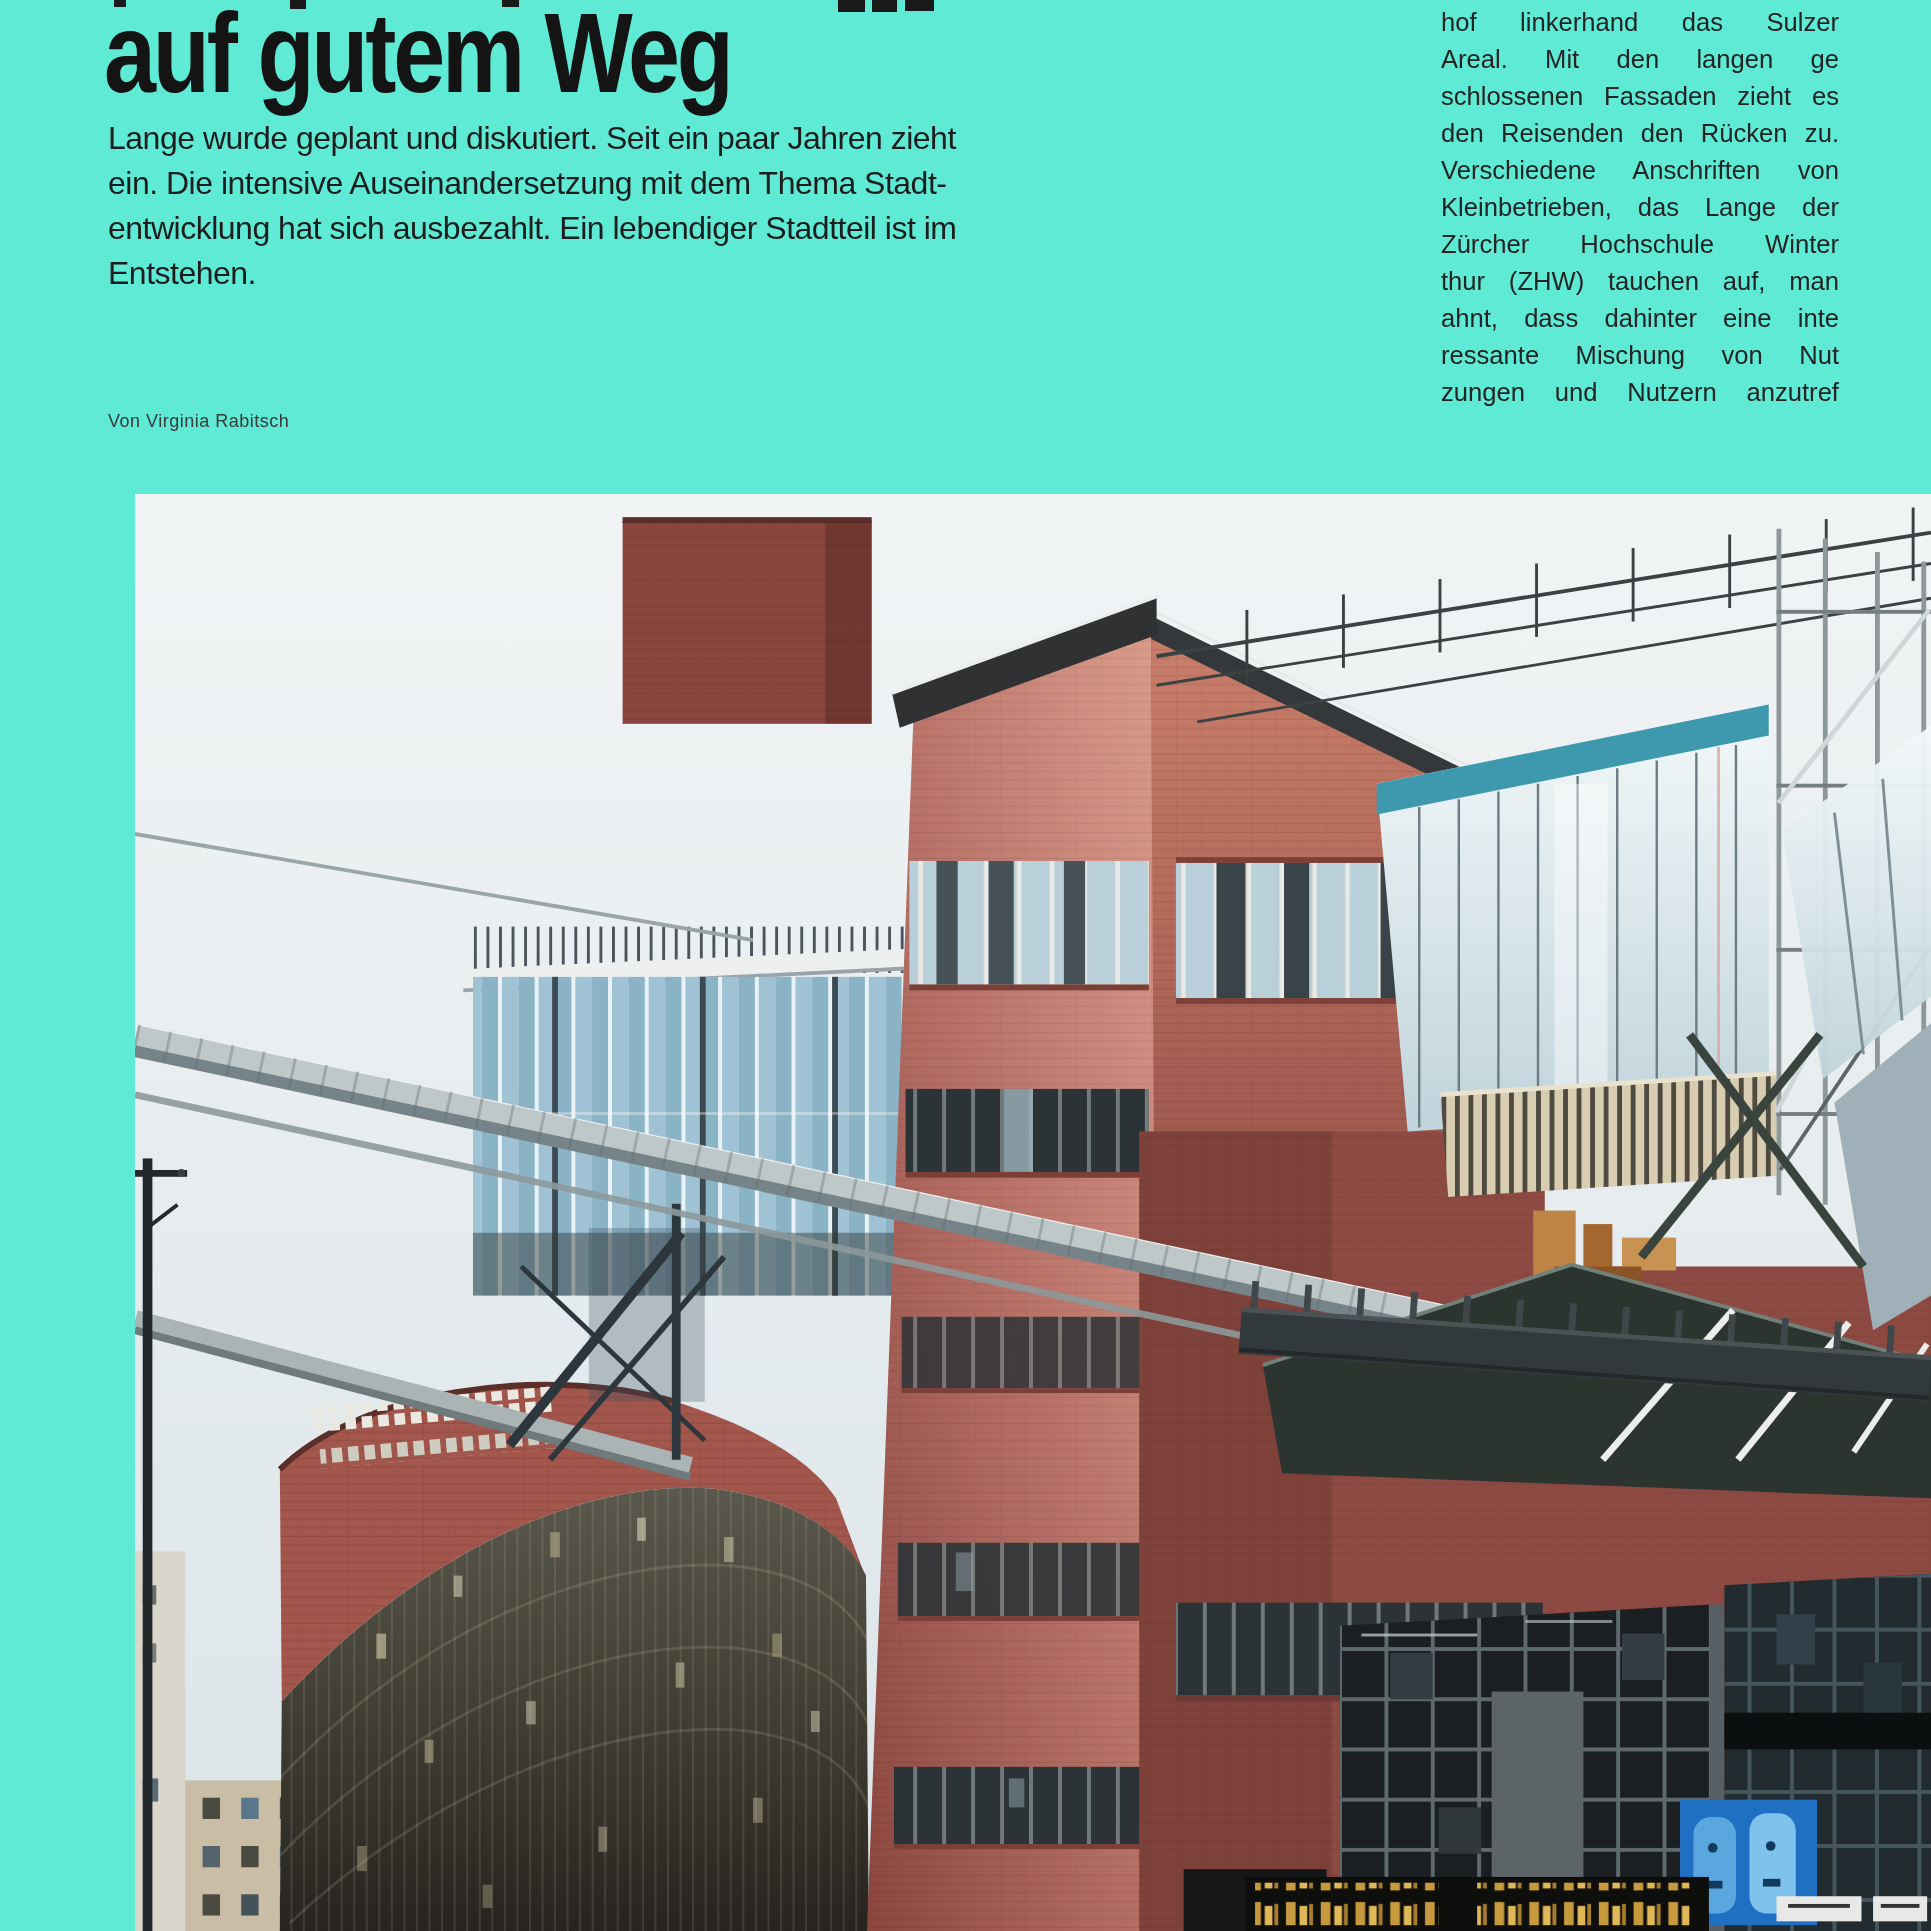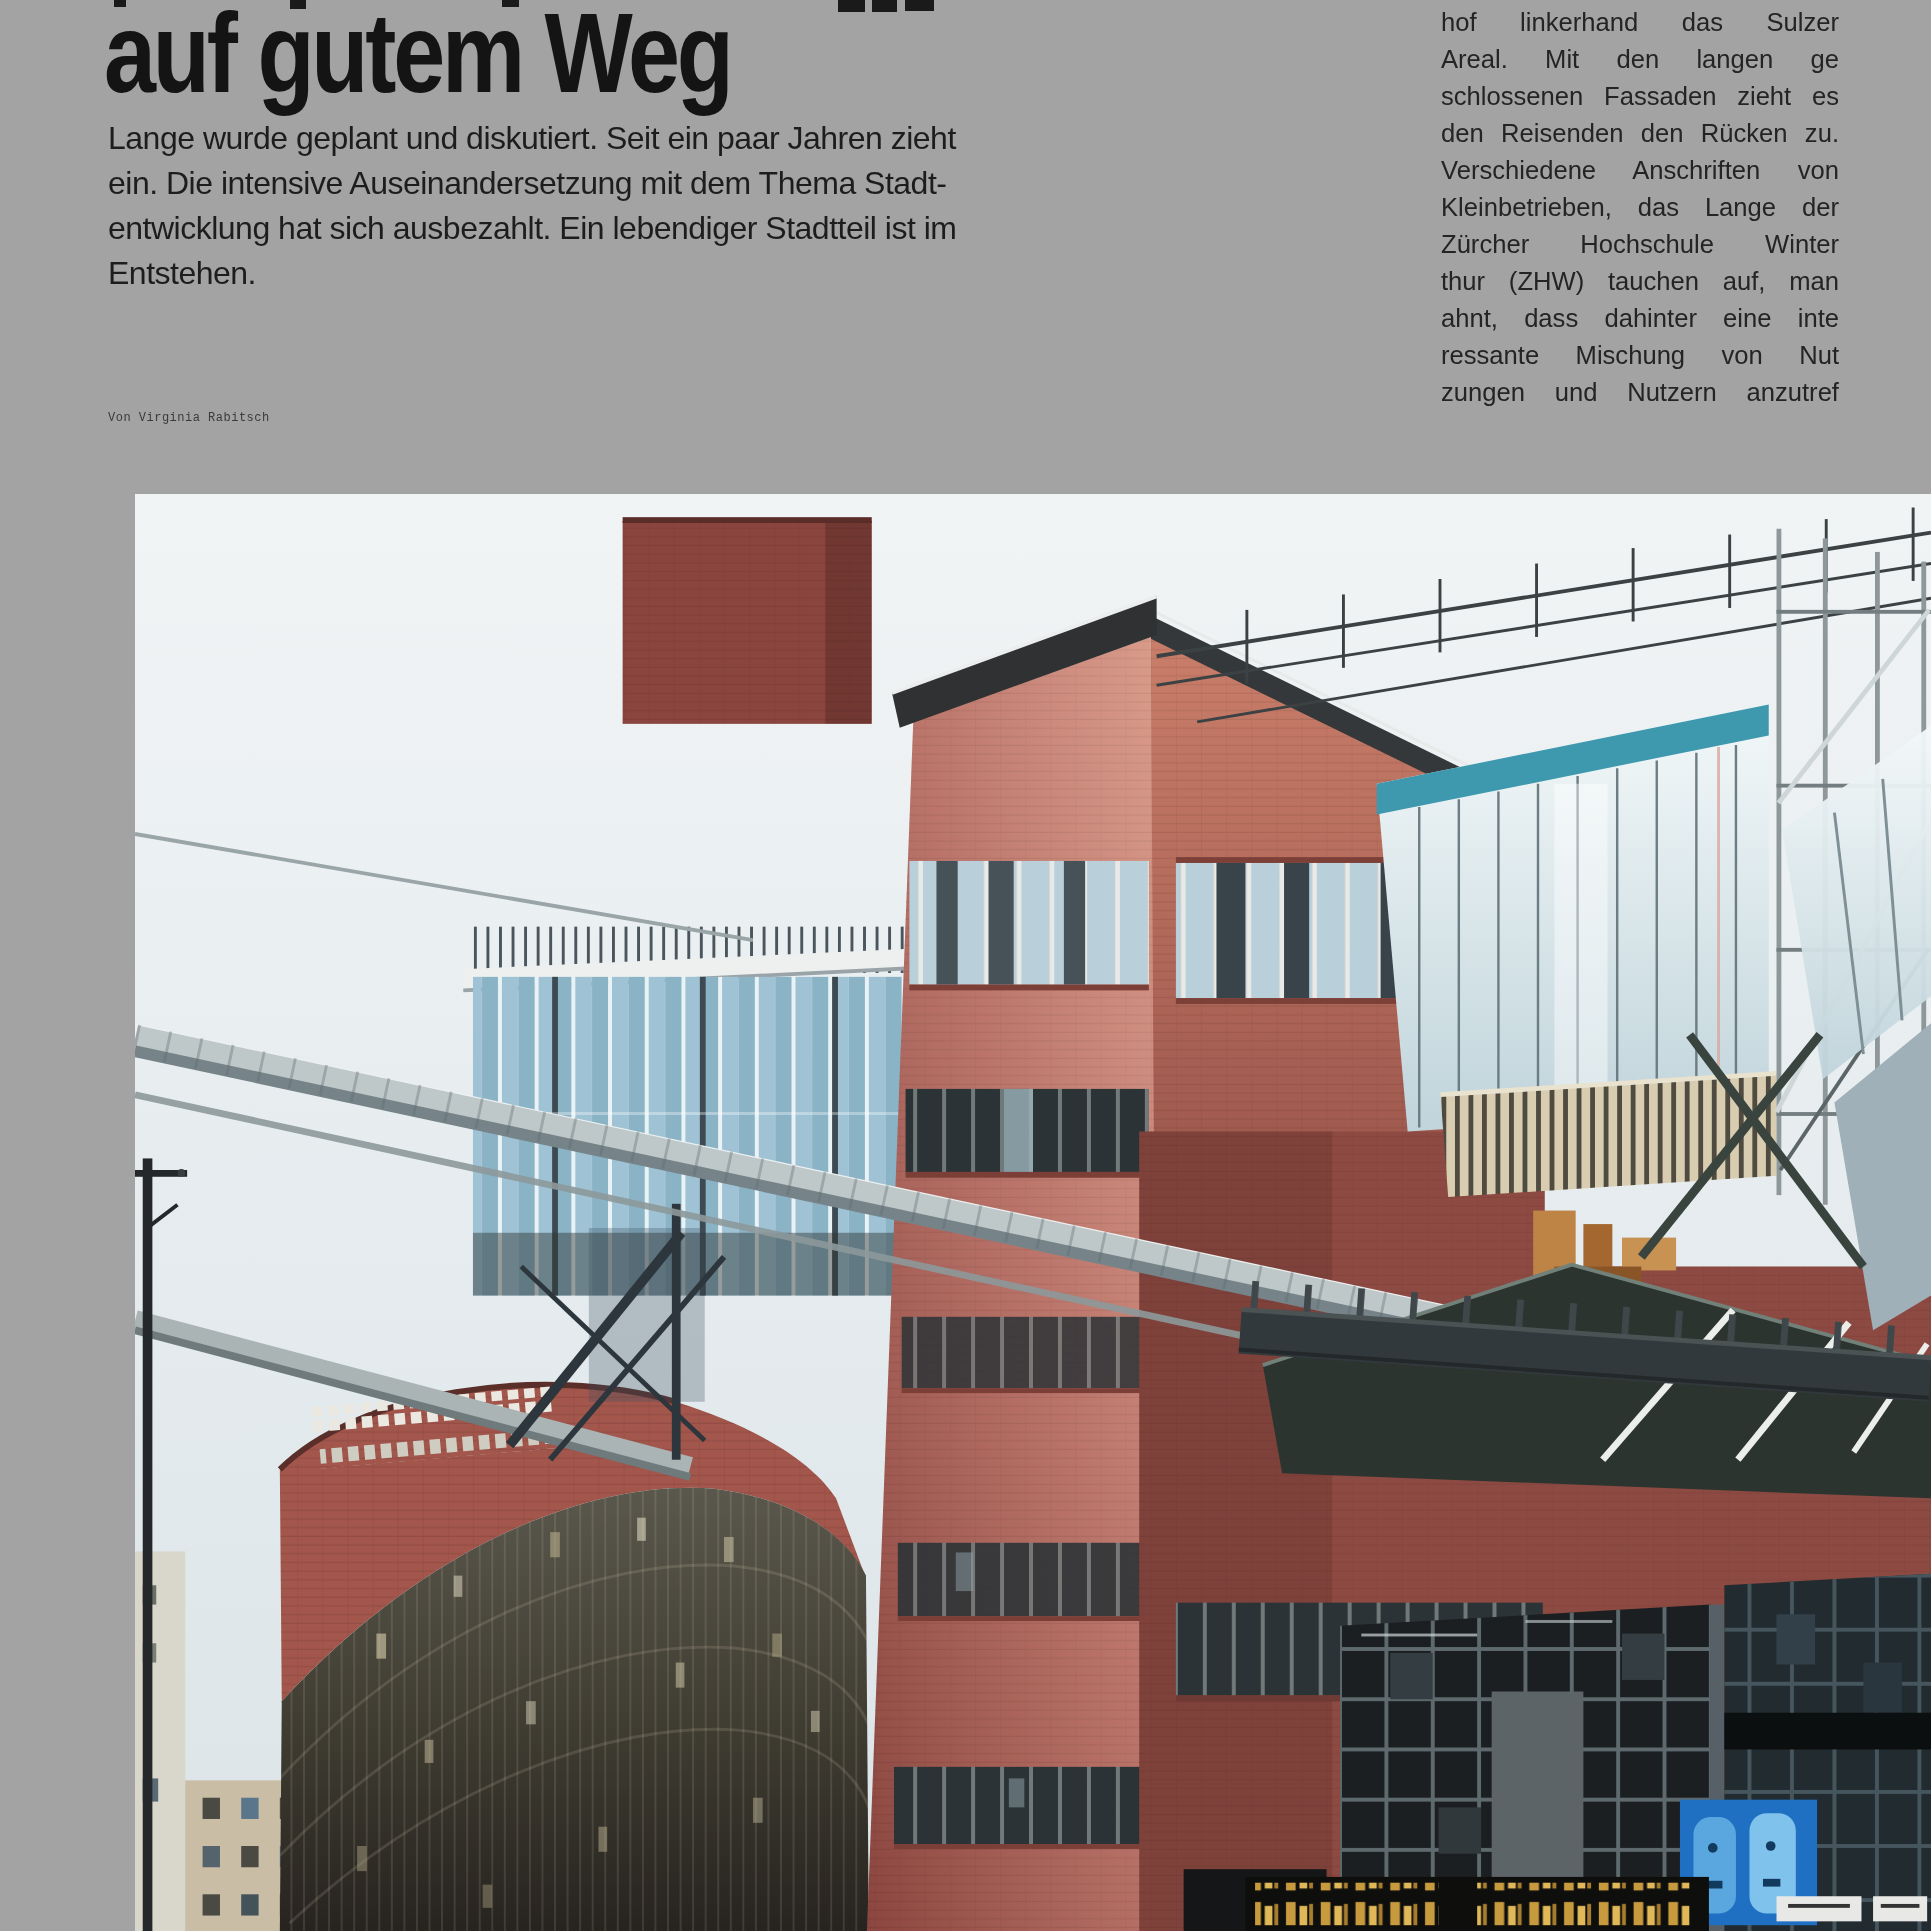--- a/index.html
+++ b/index.html
@@ -1,24 +1,24 @@
 <!DOCTYPE html>
 <html><head>
 <meta charset="utf-8">
 <style>
   html,body{margin:0;padding:0;background:#888;}
-  .page{position:relative;width:1931px;height:1931px;background:#a3a3a3;overflow:hidden;
+  .page{position:relative;width:1931px;height:1931px;background:#5eead4;overflow:hidden;
         font-family:"Liberation Sans",sans-serif;}
   .frag{position:absolute;top:0;background:#1a1a1a;}
   .headline{position:absolute;left:104px;top:-13.5px;font-size:114px;font-weight:bold;
             color:#141414;letter-spacing:-3.9px;transform:scaleX(0.82);transform-origin:left top;
             white-space:nowrap;}
   .lead{position:absolute;left:108px;top:116px;width:1033px;font-size:32px;line-height:45px;
         color:#1d1d1d;letter-spacing:-0.5px;}
-  .byline{position:absolute;left:108px;top:411px;font-size:12px;color:#3a3a3a;letter-spacing:0.5px;font-family:Liberation Mono, monospace;}
+  .byline{position:absolute;left:108px;top:411px;font-size:18px;color:#3a3a3a;letter-spacing:0.5px;}
   .rcol{position:absolute;left:1441px;top:3.9px;width:398px;font-size:25.6px;line-height:37px;
         color:#242424;}
   .rcol .jline{text-align:justify;text-align-last:justify;white-space:nowrap;overflow:hidden;}
   .photo{position:absolute;left:135px;top:494px;width:1796px;height:1437px;background:#dfe7ea;}
   .photo svg{display:block;width:100%;height:100%;}
 </style>
 </head>
 <body>
 
 <div class="page">

